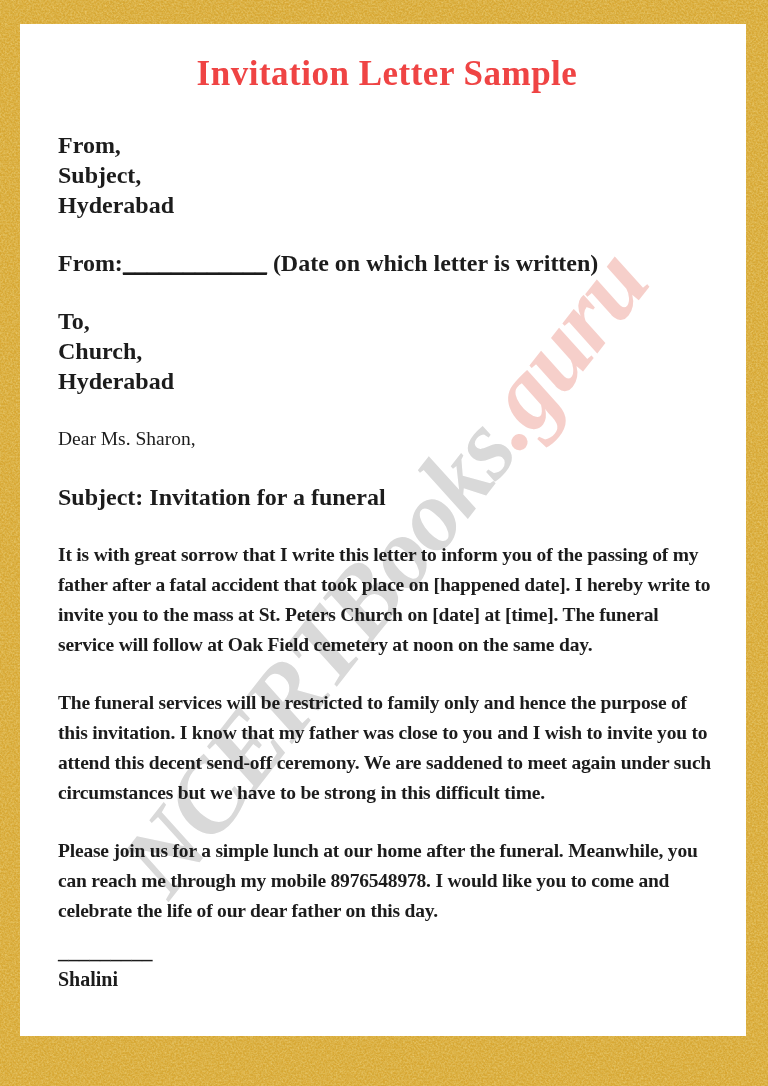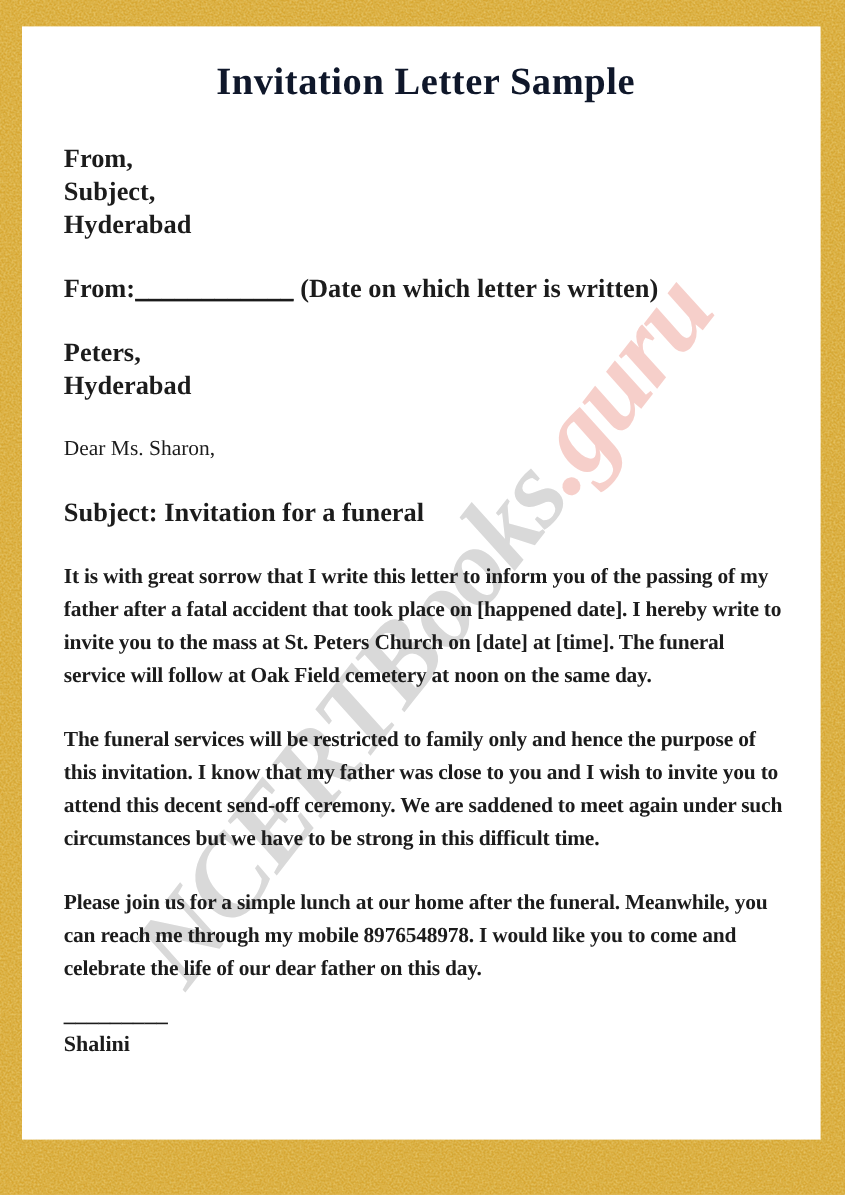--- a/index.html
+++ b/index.html
@@ -104,34 +104,35 @@
 </svg>
 
 <div class="page">
 
   <div class="watermark">
     <span style="color: rgb(217, 217, 217);">NCERTBooks</span><span style="color: rgb(246, 207, 202);">.guru</span>
   </div>
 
   <div class="content">
 
-    <h1 class="doc-title" style="color: #0f172a;">Invitation Letter Sample</h1>
+    <h1 class="doc-title" style="color: #ef4444;">Invitation Letter Sample</h1>
 
     <div class="block from-block">
       <div class="line">From,</div>
       <div class="line">Subject,</div>
       <div class="line">Hyderabad</div>
     </div>
 
     <div class="block date-line line">
       <span>From:</span><span class="blank">____________</span><span> (Date on which letter is written)</span>
     </div>
 
     <div class="block">
-      <div class="line">Peters,</div>
+      <div class="line">To,</div>
+      <div class="line">Church,</div>
       <div class="line">Hyderabad</div>
     </div>
 
     <div class="block line regular">Dear Ms. Sharon,</div>
 
     <div class="block line">Subject: Invitation for a funeral</div>
 
     <p class="para">It is with great sorrow that I write this letter to inform you of the passing of my father after a fatal accident that took place on [happened date]. I hereby write to invite you to the mass at St. Peters Church on [date] at [time]. The funeral service will follow at Oak Field cemetery at noon on the same day.</p>
     <p class="para">The funeral services will be restricted to family only and hence the purpose of this invitation. I know that my father was close to you and I wish to invite you to attend this decent send-off ceremony. We are saddened to meet again under such circumstances but we have to be strong in this difficult time.</p>
     <p class="para">Please join us for a simple lunch at our home after the funeral. Meanwhile, you can reach me through my mobile 8976548978. I would like you to come and celebrate the life of our dear father on this day.</p>

